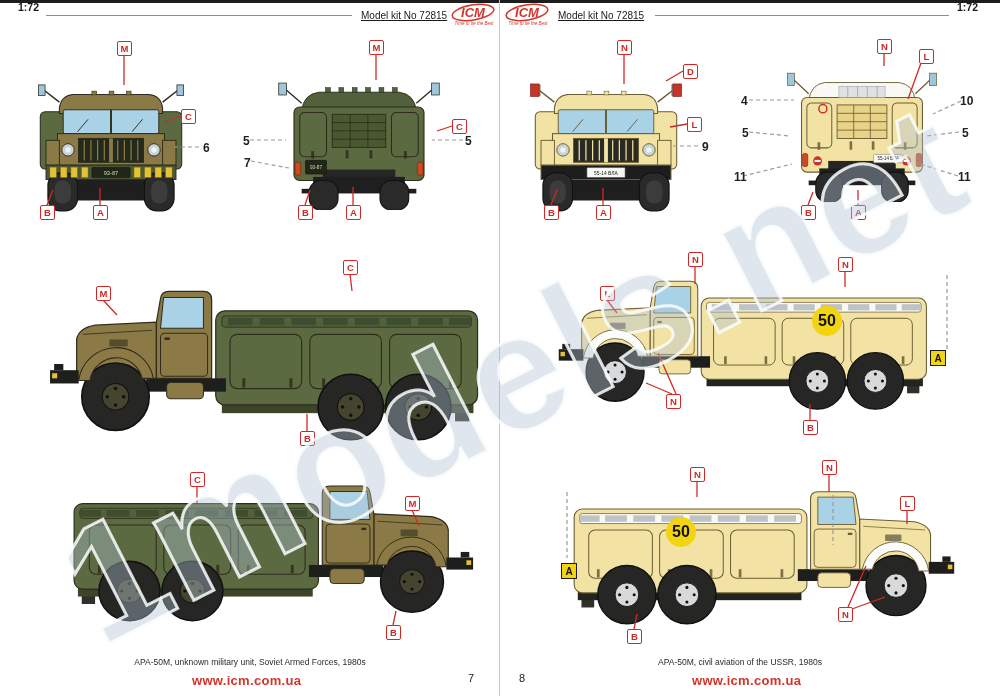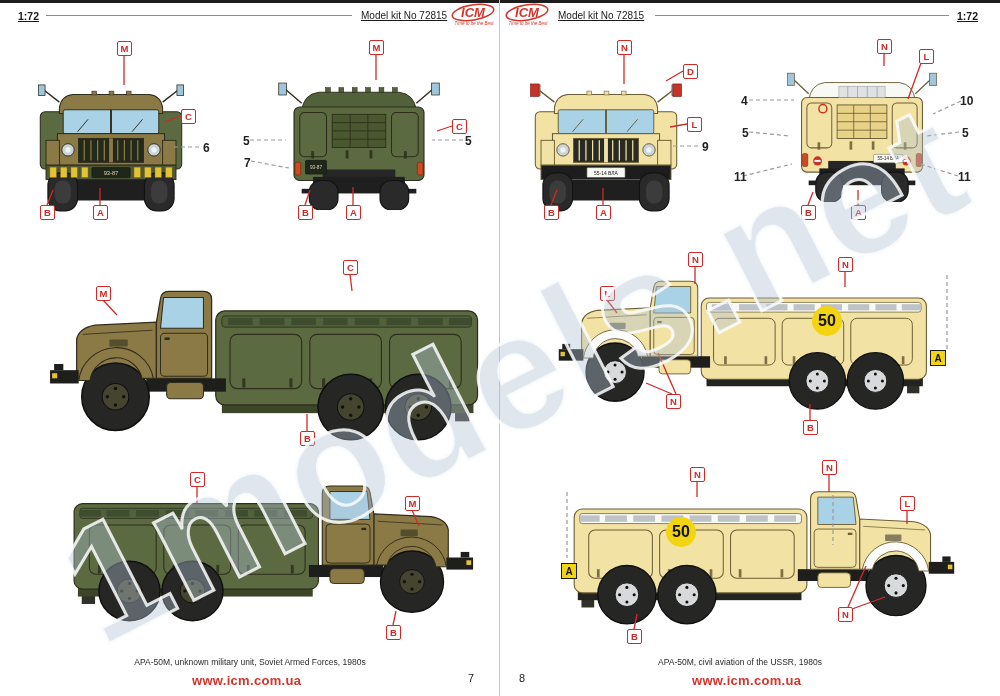--- a/index.html
+++ b/index.html
@@ -2,21 +2,21 @@
 <html><head>
 <meta charset="utf-8">
 <style>
   html,body{margin:0;padding:0;background:#e8e8e8;}
   #canvas{position:relative;width:1000px;height:696px;background:#ffffff;overflow:hidden;
           font-family:"Liberation Sans",sans-serif;}
   .page{position:absolute;top:0;width:500px;height:696px;background:#fff;}
   #page-divider{position:absolute;left:499px;top:0;width:1px;height:696px;background:#c4c4c4;z-index:3;}
   #top-edge{position:absolute;left:0;top:0;width:1000px;height:3px;background:#1d1d1d;z-index:3;}
 
-  .hdr-scale{position:absolute;top:10px;font:bold 10.5px "Liberation Sans",sans-serif;color:#1a1a1a;z-index:4;text-decoration:underline;}
+  .hdr-scale{position:absolute;top:1px;font:bold 10.5px "Liberation Sans",sans-serif;color:#1a1a1a;z-index:4;}
   .hdr-kit{position:absolute;top:10px;font:10px "Liberation Sans",sans-serif;color:#1a1a1a;z-index:4;text-decoration:underline;}
   .hdr-rule{position:absolute;top:15px;height:1px;background:#8d8d8d;z-index:4;}
   .logo{position:absolute;z-index:4;}
 
   .truck{position:absolute;z-index:2;}
 
   .co{position:absolute;z-index:10;width:13px;height:13px;border:1.6px solid #ce2a27;background:#fff;
       color:#ce2a27;font:bold 9.5px "Liberation Sans",sans-serif;display:flex;align-items:center;
       justify-content:center;border-radius:2px;}
   .num{position:absolute;z-index:10;color:#222;font:600 12px "Liberation Sans",sans-serif;}

